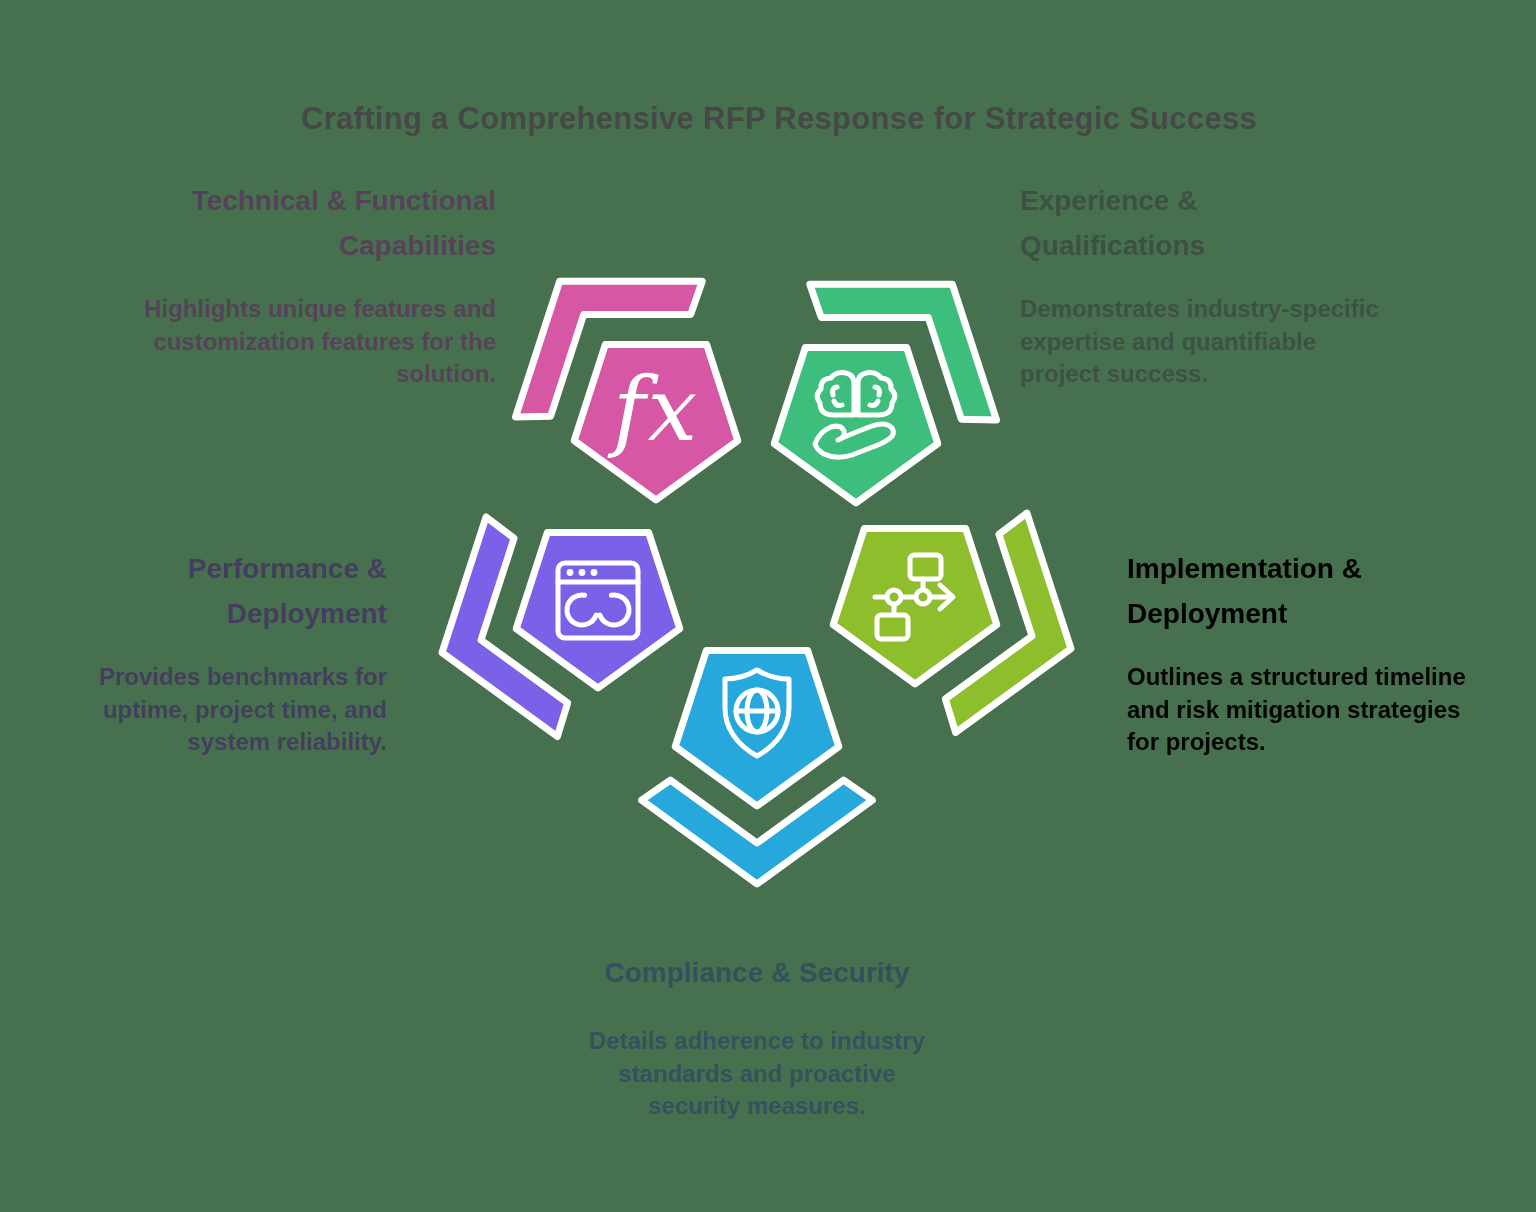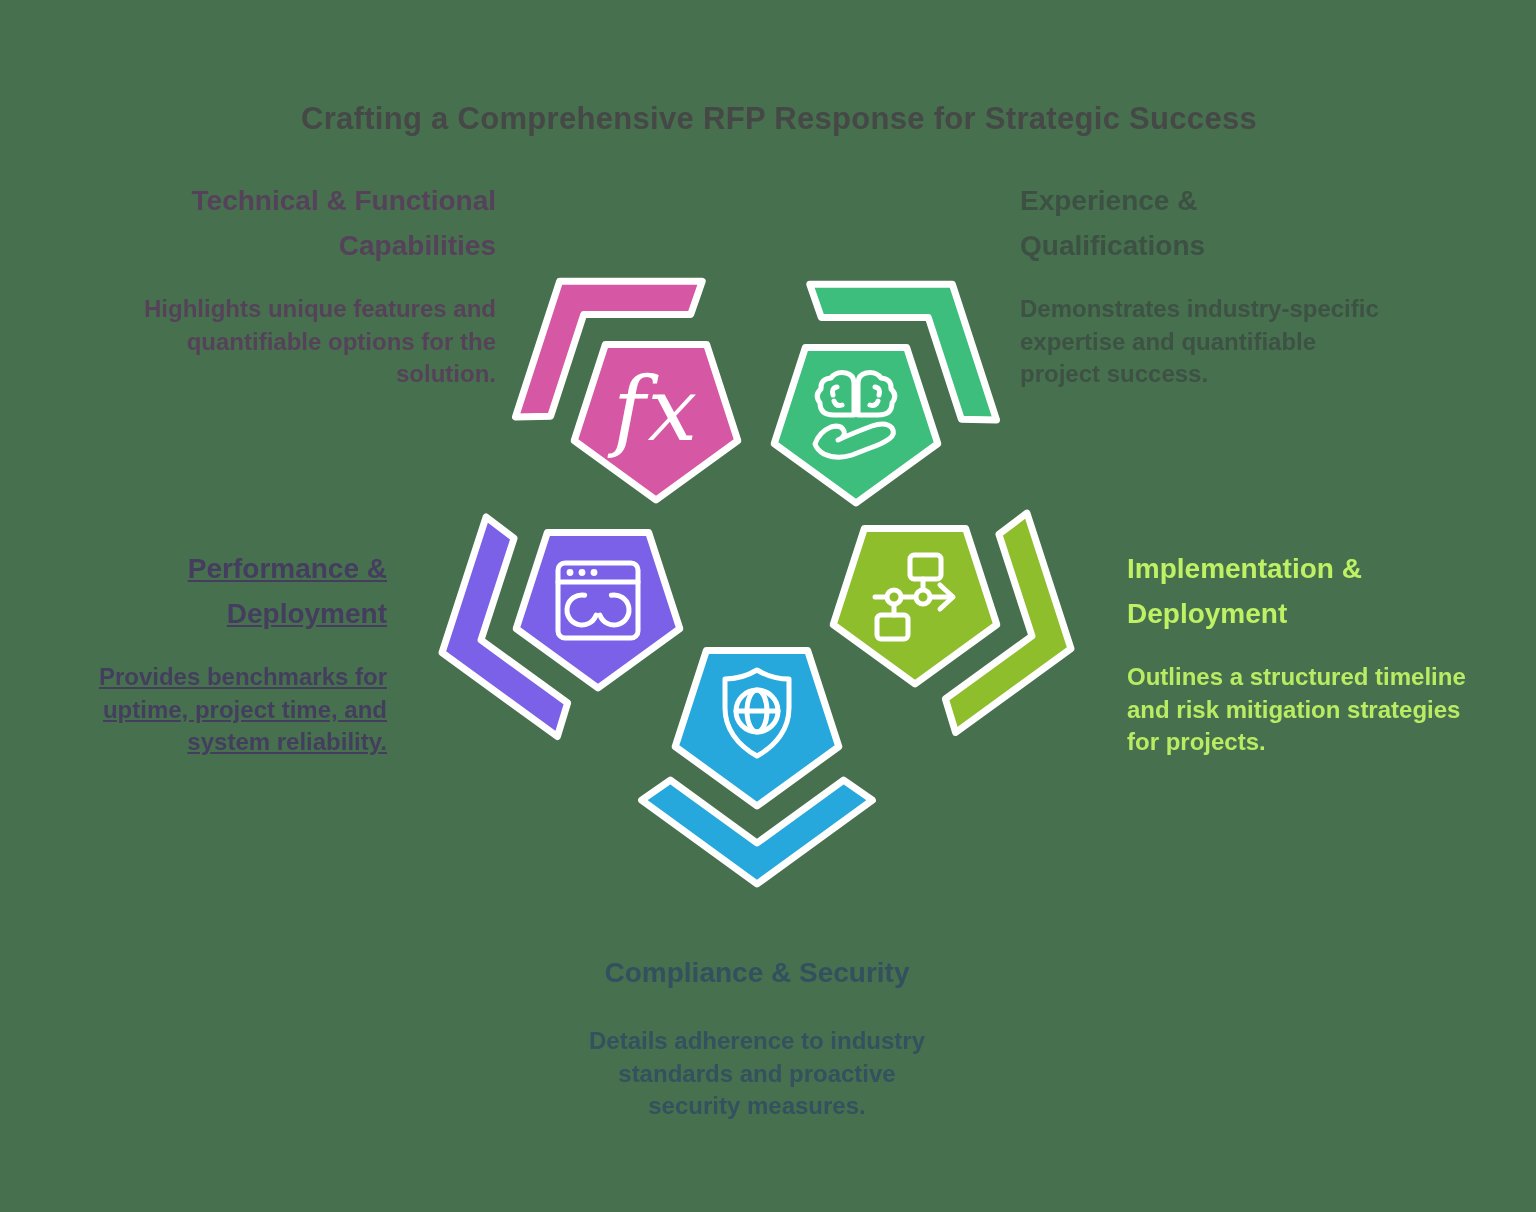--- a/index.html
+++ b/index.html
@@ -105,50 +105,50 @@
     </g>
   </svg>
 
   <div class="tb tb-1" style="color: rgb(86, 65, 90);">
     <div class="heading">
       <div>Technical &amp; Functional</div>
       <div>Capabilities</div>
     </div>
     <div class="body">
       <div>Highlights unique features and</div>
-      <div>quantifiable options for the</div>
+      <div>customization features for the</div>
       <div>solution.</div>
     </div>
   </div>
 
   <div class="tb tb-2" style="color: rgb(61, 80, 68);">
     <div class="heading">
       <div>Experience &amp;</div>
       <div>Qualifications</div>
     </div>
     <div class="body">
       <div>Demonstrates industry-specific</div>
       <div>expertise and quantifiable</div>
       <div>project success.</div>
     </div>
   </div>
 
-  <div class="tb tb-3" style="color: rgb(68, 61, 95); text-decoration: underline;">
+  <div class="tb tb-3" style="color: rgb(68, 61, 95);">
     <div class="heading">
       <div>Performance &amp;</div>
       <div>Deployment</div>
     </div>
     <div class="body">
       <div>Provides benchmarks for</div>
       <div>uptime, project time, and</div>
       <div>system reliability.</div>
     </div>
   </div>
 
-  <div class="tb tb-4" style="color: #bef264;">
+  <div class="tb tb-4" style="color: #000000;">
     <div class="heading">
       <div>Implementation &amp;</div>
       <div>Deployment</div>
     </div>
     <div class="body">
       <div>Outlines a structured timeline</div>
       <div>and risk mitigation strategies</div>
       <div>for projects.</div>
     </div>
   </div>

